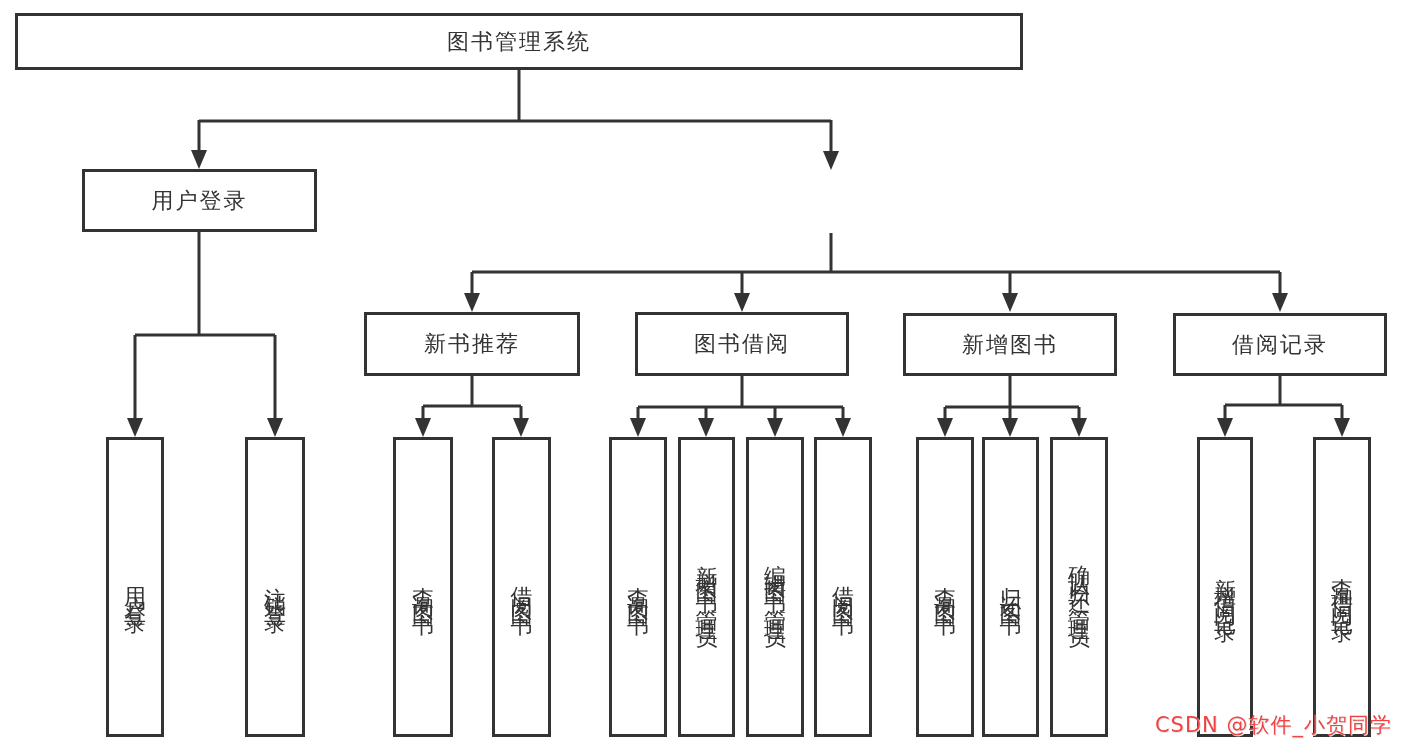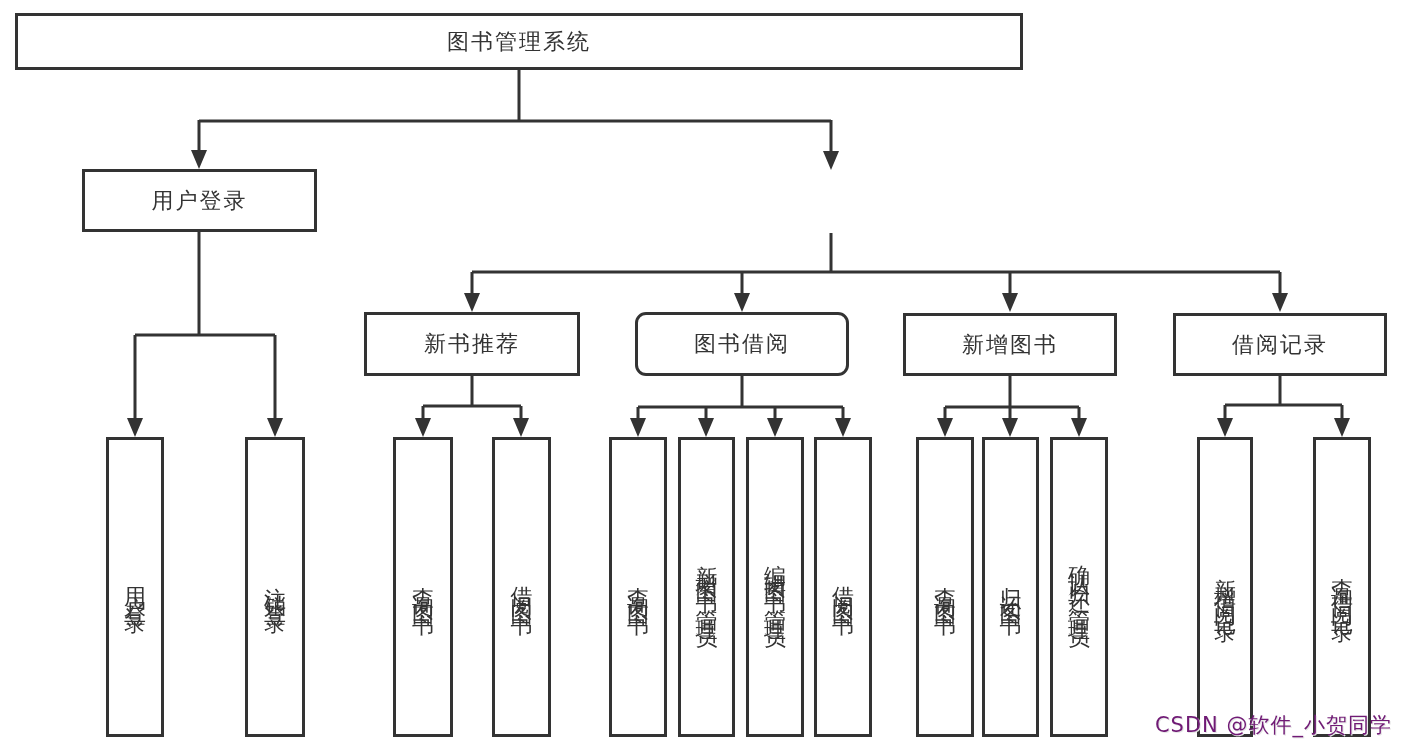--- a/index.html
+++ b/index.html
@@ -45,21 +45,21 @@
     top: 437px;
     height: 300px;
     z-index: 2;
   }
   .watermark {
     position: absolute;
     right: 13px;
     bottom: 8px;
     font-size: 21px;
     letter-spacing: 1px;
-    color: #701a75;
+    color: #ef4444;
     text-shadow: 1px 1px 0 #e6e6e6;
     z-index: 3;
     white-space: nowrap;
   }
 </style>
 </head>
 <body>
 
 <div id="stage">
 
@@ -116,21 +116,21 @@
          M1071,418 L1087,418 L1079,437 Z
          M1217,418 L1233,418 L1225,437 Z
          M1334,418 L1350,418 L1342,437 Z"></path>
   </svg>
 
   <div class="hbox" style="left:15px; top:13px; width:1008px; height:57px;">图书管理系统</div>
 
   <div class="hbox" style="left:82px; top:169px; width:235px; height:63px;">用户登录</div>
 
   <div class="hbox" style="left:364px; top:312px; width:216px; height:64px;">新书推荐</div>
-  <div class="hbox" style="left:635px; top:312px; width:214px; height:64px;border-radius:11px;">图书借阅</div>
+  <div class="hbox" style="left:635px; top:312px; width:214px; height:64px;">图书借阅</div>
   <div class="hbox" style="left:903px; top:313px; width:214px; height:63px;">新增图书</div>
   <div class="hbox" style="left:1173px; top:313px; width:214px; height:63px;">借阅记录</div>
 
   <div class="vbox" style="left:106px; width:58px;">用户登录</div>
   <div class="vbox" style="left:245px; width:60px;">注销登录</div>
 
   <div class="vbox" style="left:393px; width:60px;">查询图书</div>
   <div class="vbox" style="left:492px; width:59px;">借阅图书</div>
 
   <div class="vbox" style="left:609px; width:58px;">查询图书</div>

